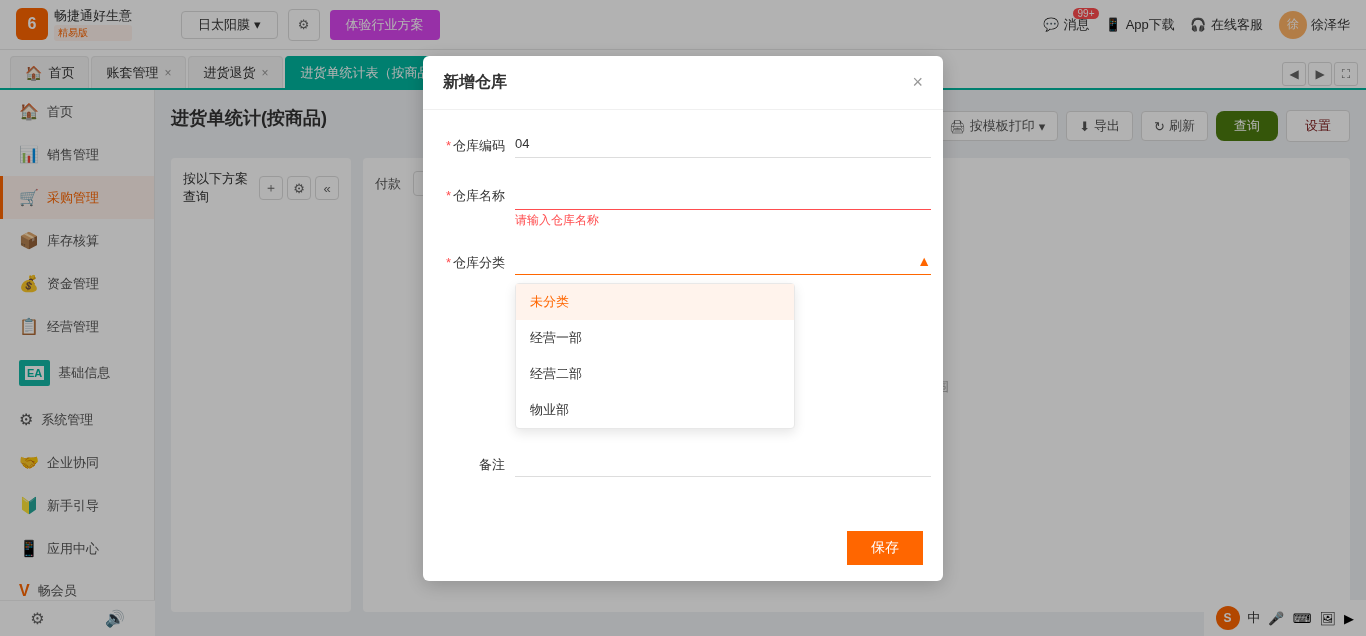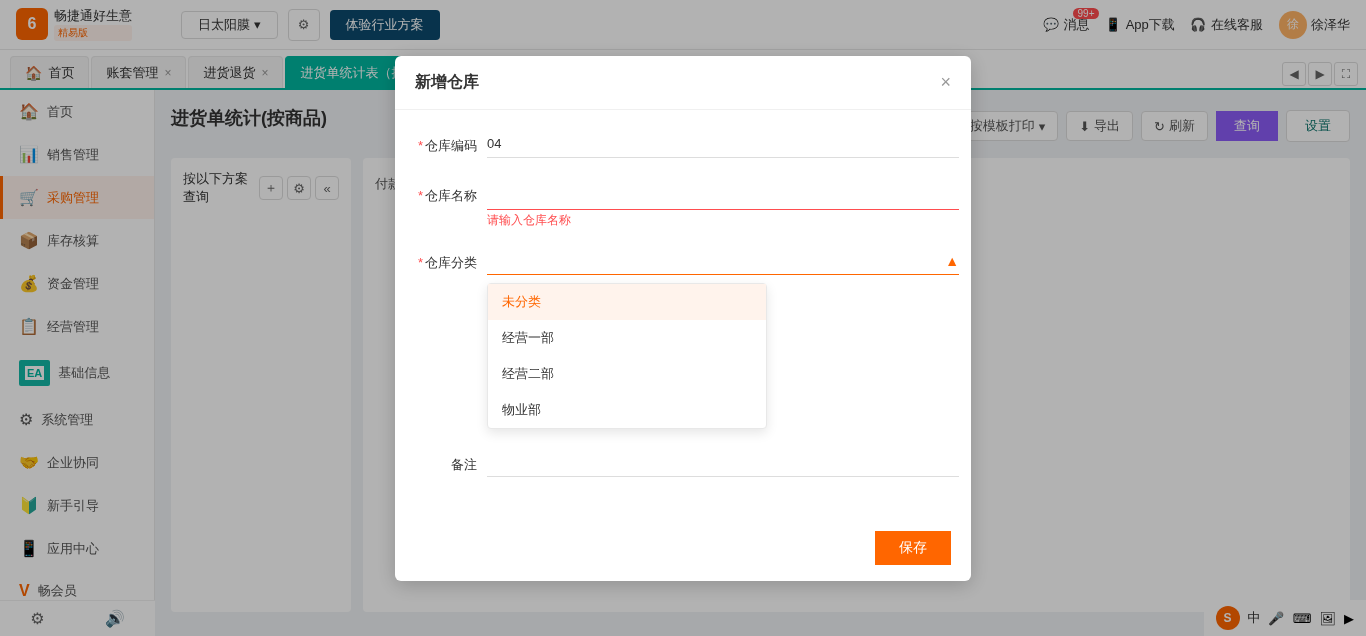--- a/index.html
+++ b/index.html
@@ -33,21 +33,21 @@
     .store-selector {
       display: flex; align-items: center; gap: 4px;
       border: 1px solid #ddd; border-radius: 4px;
       padding: 4px 16px; cursor: pointer; color: #333; font-size: 13px;
     }
     .gear-btn {
       width: 32px; height: 32px; border: 1px solid #ddd; border-radius: 4px;
       display: flex; align-items: center; justify-content: center; cursor: pointer; color: #666;
     }
     .trial-btn {
-      background: #0c4a6e; color: #fff; border: none; border-radius: 4px;
+      background: #d946ef; color: #fff; border: none; border-radius: 4px;
       padding: 6px 16px; cursor: pointer; font-size: 13px;
     }
     .header-right {
       margin-left: auto;
       display: flex; align-items: center; gap: 16px;
     }
     .header-icon-item {
       display: flex; align-items: center; gap: 4px; cursor: pointer; color: #333; font-size: 13px; position: relative;
     }
     .badge {
@@ -149,25 +149,25 @@
     
     .content-toolbar {
       display: flex; justify-content: flex-end; gap: 8px; align-items: center; margin-bottom: 12px;
     }
     .toolbar-btn {
       display: flex; align-items: center; gap: 4px;
       border: 1px solid #ddd; background: #fff; border-radius: 4px;
       padding: 5px 12px; cursor: pointer; font-size: 13px; color: #555;
     }
     .query-btn {
-      background: #8b5cf6; color: #fff; border: none; border-radius: 0;
+      background: #4d7c0f; color: #fff; border: none; border-radius: 8px;
       padding: 6px 18px; cursor: pointer; font-size: 13px;
     }
     .set-btn {
-      background: #fff; color: #0f766e; border: 1px solid #ddd; border-radius: 4px;
+      background: #fff; color: #7f1d1d; border: 1px solid #ddd; border-radius: 4px;
       padding: 6px 18px; cursor: pointer; font-size: 13px;
     }
     .table-filter-row {
       display: flex; gap: 12px; align-items: center; margin-bottom: 10px;
     }
     .filter-label { color: #555; font-size: 13px; }
     .filter-input {
       border: 1px solid #ddd; border-radius: 4px; padding: 4px 8px;
       font-size: 13px; width: 120px;
     }
@@ -181,21 +181,21 @@
       position: fixed; top: 0; left: 0; right: 0; bottom: 0;
       background: rgba(0,0,0,0.3);
       display: flex; align-items: center; justify-content: center;
       z-index: 1000;
     }
 
     
     .dialog {
       background: #fff;
       border-radius: 6px;
-      width: 576px;
+      width: 520px;
       box-shadow: 0 4px 20px rgba(0,0,0,0.2);
       overflow: visible;
       position: relative;
     }
     .dialog-header {
       display: flex; align-items: center; justify-content: space-between;
       padding: 16px 20px;
       border-bottom: 1px solid #f0f0f0;
     }
     .dialog-title { font-size: 16px; font-weight: bold; color: #333; }

